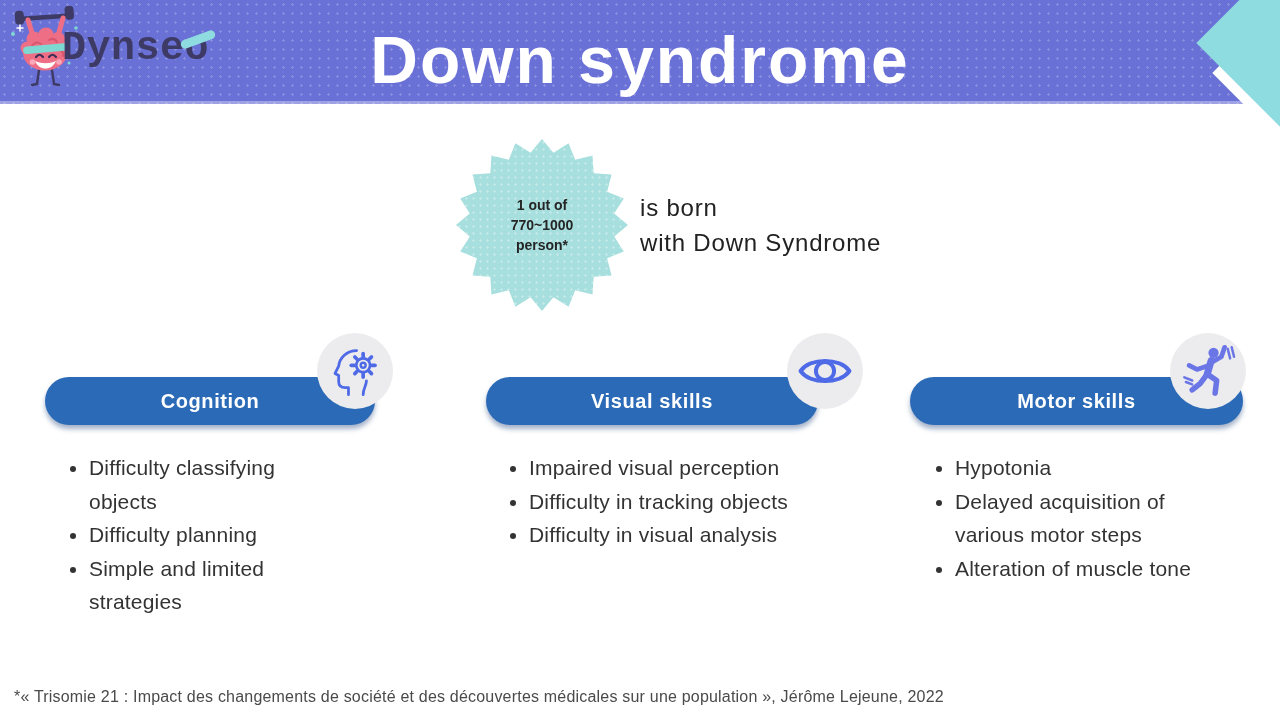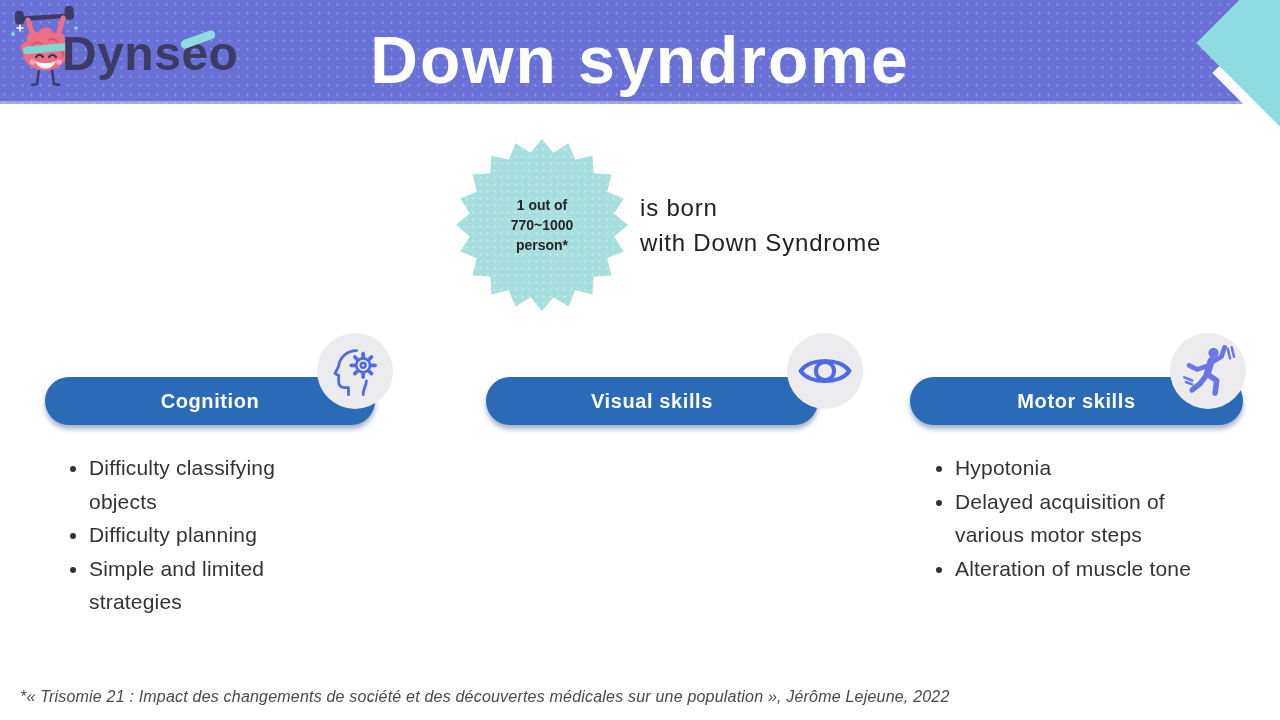--- a/index.html
+++ b/index.html
@@ -30,22 +30,23 @@
   }
   .corner-teal{
     position:absolute;left:1246px;top:-77px;width:240px;height:240px;
     background:var(--accent-teal,#8EDCE0);transform:rotate(45deg);z-index:3;
   }
   
   .logo{position:absolute;left:8px;top:6px;width:240px;height:92px;z-index:4;}
   .logo-mascot{position:absolute;left:0;top:0;}
   .logo-word{
     position:absolute;left:54px;top:20px;
-    font-size:48px;font-weight:600;letter-spacing:0.5px;
+    font-size:40px;font-weight:600;letter-spacing:0.5px;
     color:var(--logo-navy,#3E3A66);
+    font-family:Liberation Mono, monospace;
   }
   .logo-swoosh{
     position:absolute;left:172px;top:29px;width:36px;height:9px;border-radius:5px;
     background:var(--accent-teal,#8EDCE0);transform:rotate(-20deg);
   }
   
   .starburst{
     position:absolute;left:456px;top:139px;width:172px;height:172px;
     background-color:var(--badge-teal,#A7DFDE);
     background-image:radial-gradient(rgba(255,255,255,0.30) 1px, transparent 1.2px);
@@ -89,22 +90,22 @@
     position:absolute;top:450px;margin:1px;padding:0 0 0 26px;
     font-size:21px;line-height:33.5px;color:var(--text-dark,#333333);
     letter-spacing:0.2px;
   }
   .bullets li{margin:0;padding:0;}
   .bullets-cognition{left:62px;width:238px;}
   .bullets-visual{left:502px;width:350px;}
   .bullets-motor{left:928px;width:268px;}
   
   .footer{
-    position:absolute;left:20px;top:688px;width:1250px;
-    font-size:16px;letter-spacing:0.2px;color:var(--footer-gray,#4A4A4A);font-style:italic;
+    position:absolute;left:14px;top:688px;width:1250px;
+    font-size:16px;letter-spacing:0.2px;color:var(--footer-gray,#4A4A4A);
   }
 </style>
 </head>
 <body>
 
 <div class="slide">
 
   <div class="header">
     <div class="page-title">Down syndrome</div>
   </div>
@@ -185,20 +186,25 @@
 
   <div class="pill pill-visual">
     <span class="pill-label">Visual skills</span>
   </div>
   <div class="icon-circle circle-visual">
     <svg width="60" height="60" viewBox="0 0 76 76">
       <path class="outline-icon" stroke-width="5" d="M7 38 C19 21 57 21 69 38 C57 55 19 55 7 38 Z"></path>
       <circle class="outline-icon" stroke-width="5" cx="38" cy="38" r="11.5"></circle>
     </svg>
   </div>
+  <ul class="bullets bullets-visual">
+    <li>Impaired visual perception</li>
+    <li>Difficulty in tracking objects</li>
+    <li>Difficulty in visual analysis</li>
+  </ul>
 
   <div class="pill pill-motor">
     <span class="pill-label">Motor skills</span>
   </div>
   <div class="icon-circle circle-motor">
     <svg width="60" height="60" viewBox="0 0 76 76">
       <circle class="filled-icon" cx="45" cy="15" r="6.5"></circle>
       <path class="limb" stroke-width="9" d="M42 25 L37 42"></path>
       <path class="limb" stroke-width="6" d="M43 27 L55 20 L59 8"></path>
       <path class="limb" stroke-width="6" d="M39 31 L24 36 L14 31"></path>

